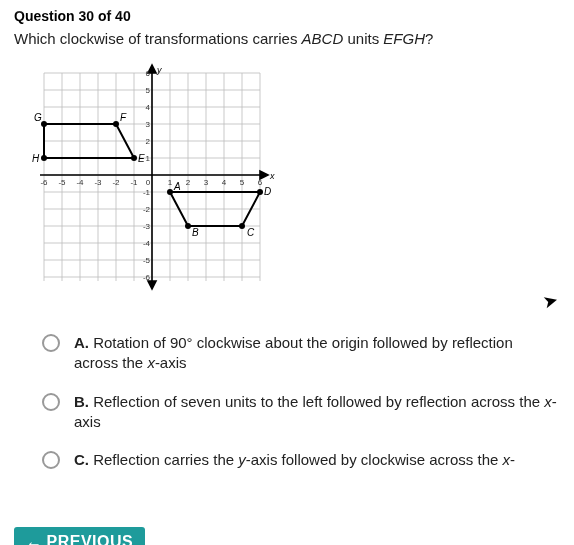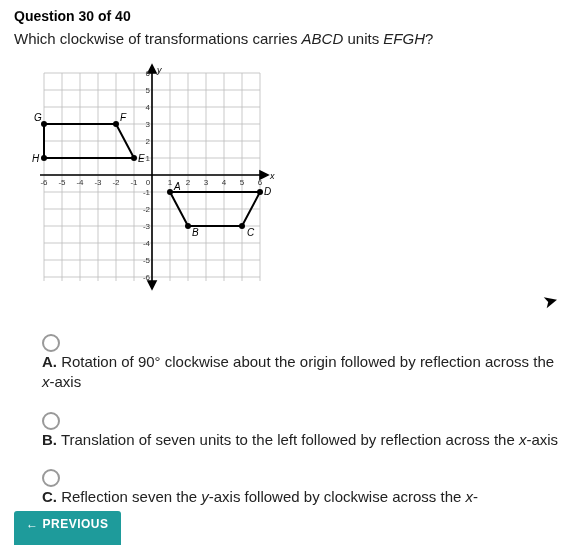--- a/index.html
+++ b/index.html
@@ -4,26 +4,26 @@
 <style>
 * { box-sizing: border-box; margin: 0; padding: 0; }
 body { font-family: Arial, Helvetica, sans-serif; width: 574px; height: 545px; background: #fff; color: #333; overflow: hidden; position: relative; }
 .page { padding: 8px 14px 0; }
 .qnum { font-weight: bold; color: #000000; font-size: 14px; margin-bottom: 6px; }
 .prompt { font-size: 15px; color: #222; margin-bottom: 16px; }
 .prompt .ital { font-style: italic; }
 .graph-wrap { width: 260px; height: 230px; position: relative; margin: 0 0 40px 10px; }
 .graph-wrap svg { width: 100%; height: 100%; }
 .answers { margin: 10px 0 0 28px; }
-.answer { display: flex; align-items: flex-start; margin-bottom: 18px; cursor: pointer; flex-direction: column; }
+.answer { display: flex; align-items: flex-start; margin-bottom: 18px; cursor: pointer; }
 .radio { width: 18px; height: 18px; border: 2px solid #999; border-radius: 50%; flex-shrink: 0; margin-right: 14px; margin-top: 1px; background:#fff;}
 .answer-text { font-size: 15px; color: #222; line-height: 1.35; }
 .answer-text .letter { font-weight: bold; }
 .answer-text .axis { font-style: italic; }
-.prev-btn { position: absolute; bottom: 0; left: 14px; background: #1e9b9b; color: #fff; padding: 6px 12px 0; font-size: 12px; font-weight: bold; letter-spacing: 0.5px; border-radius: 3px 3px 0 0; height: 34px; overflow:hidden;}
+.prev-btn { position: absolute; bottom: 0; left: 14px; background: #1e9b9b; color: #fff; padding: 6px 12px 0; font-size: 16px; font-weight: bold; letter-spacing: 0.5px; border-radius: 3px 3px 0 0; height: 18px; overflow:hidden;}
 .prev-btn .arrow { margin-right: 4px; }
 .cursor { position: absolute; right: 16px; top: 290px; font-size: 18px; color: #000; transform: rotate(-15deg);}
 .fade-top { position:absolute; top:0; left:0; right:0; height:14px; background:linear-gradient(#fff,rgba(255,255,255,0));}
 </style>
 </head>
 <body>
 
 <div class="page">
   <div class="qnum">Question 30 of 40</div>
   <div class="prompt">
@@ -132,28 +132,28 @@
       <div class="radio"></div>
       <div class="answer-text">
         <span class="letter">A.</span>
         <span>Rotation of 90° clockwise about the origin followed by reflection across the </span><span class="axis">x</span><span>-axis</span>
       </div>
     </div>
     <div class="answer">
       <div class="radio"></div>
       <div class="answer-text">
         <span class="letter">B.</span>
-        <span>Translation of seven units to the left followed by reflection across the </span><span class="axis">x</span><span>-axis</span>
+        <span>Reflection of seven units to the left followed by reflection across the </span><span class="axis">x</span><span>-axis</span>
       </div>
     </div>
     <div class="answer">
       <div class="radio"></div>
       <div class="answer-text">
         <span class="letter">C.</span>
-        <span>Reflection seven the </span><span class="axis">y</span><span>-axis followed by clockwise across the </span><span class="axis">x</span><span>-</span>
+        <span>Reflection carries the </span><span class="axis">y</span><span>-axis followed by clockwise across the </span><span class="axis">x</span><span>-</span>
       </div>
     </div>
   </div>
 </div>
 
 <div class="prev-btn">
   <span class="arrow">←</span><span>PREVIOUS</span>
 </div>
 
 <div class="cursor">➤</div>

